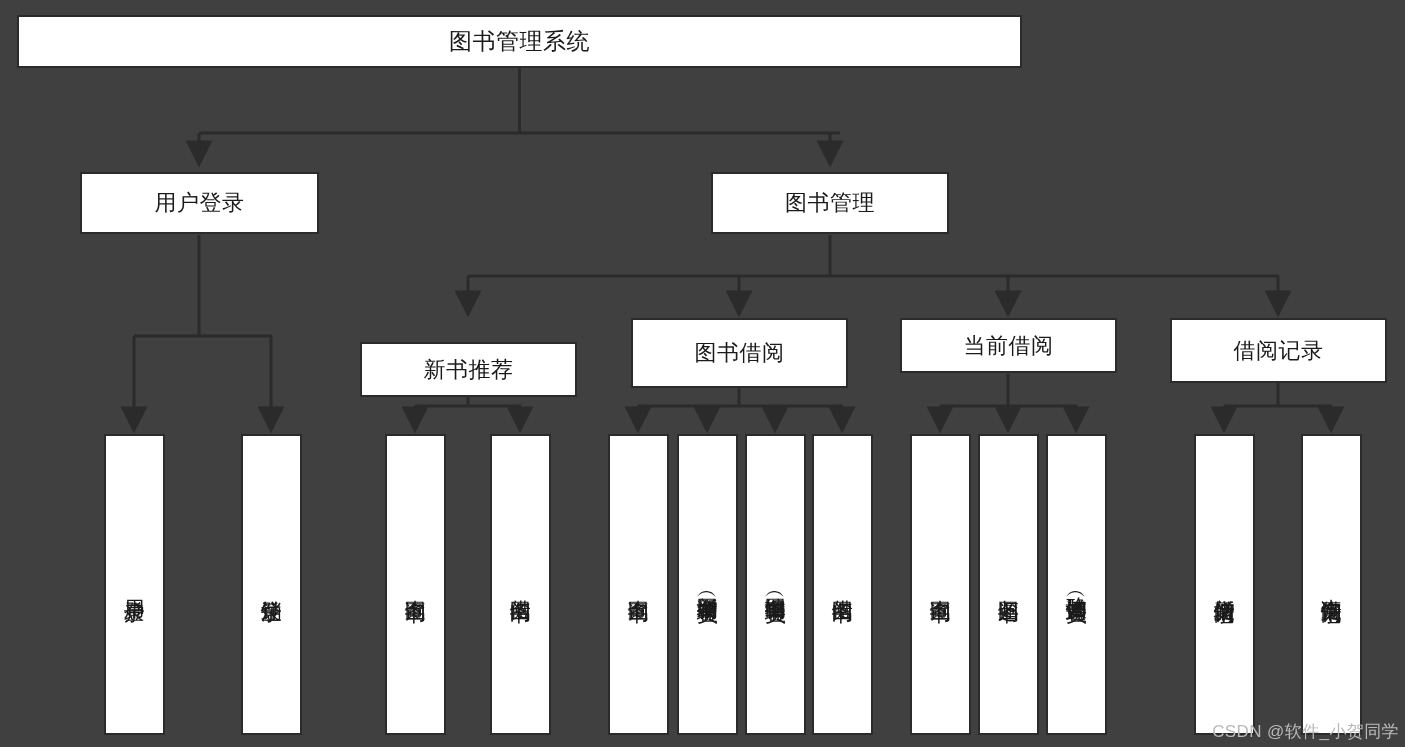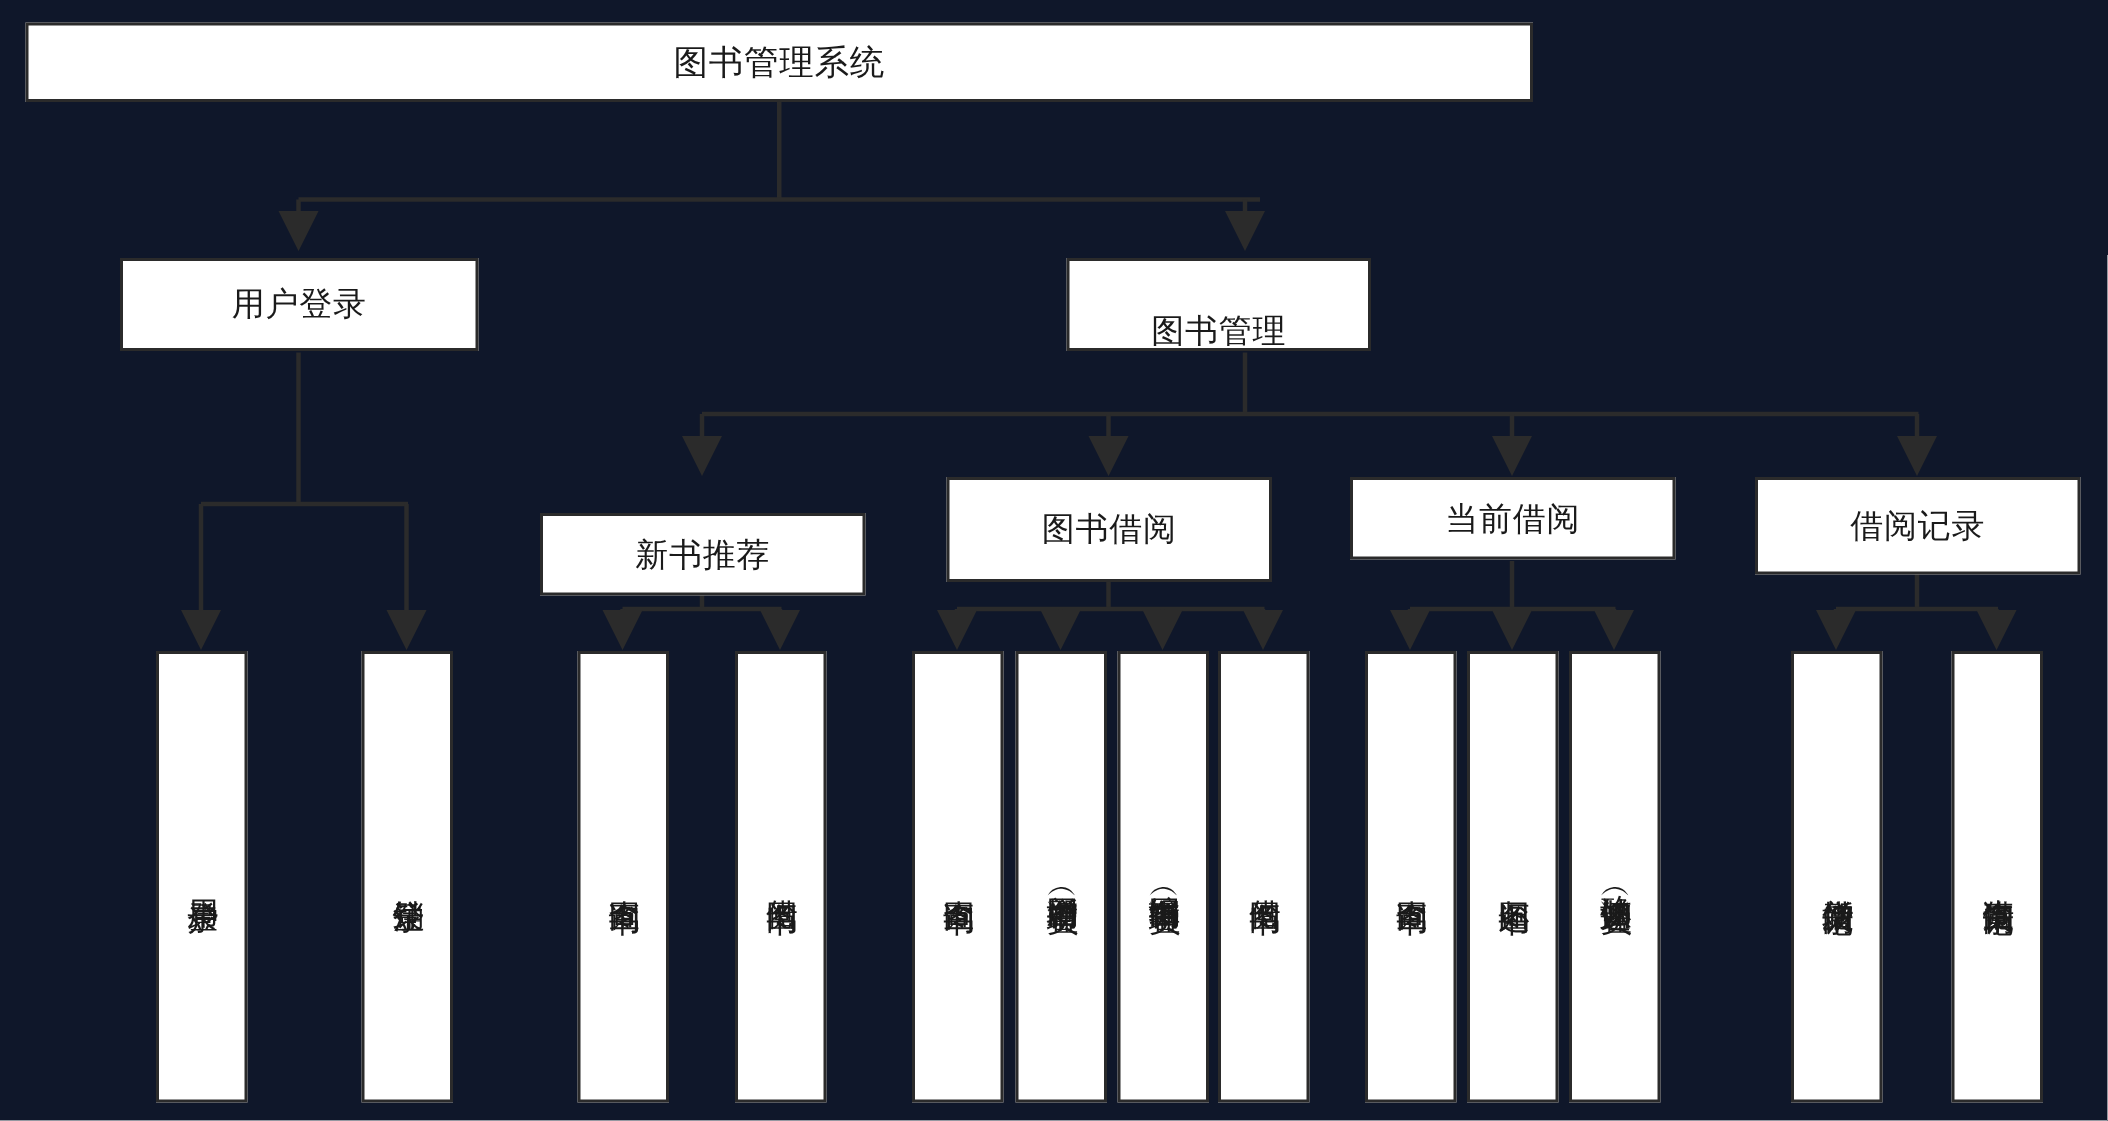--- a/index.html
+++ b/index.html
@@ -8,21 +8,21 @@
     padding: 0;
     background: #ffffff;
   }
   body {
     font-family: "Liberation Sans", "DejaVu Sans", sans-serif;
   }
   #canvas {
     position: relative;
     width: 1405px;
     height: 747px;
-    background: #0f172a;
+    background: #404040;
     overflow: hidden;
   }
   #edges {
     position: absolute;
     left: 0;
     top: 0;
     width: 1405px;
     height: 747px;
     pointer-events: none;
   }
@@ -131,21 +131,21 @@
     </g>
   </svg>
 
   <div class="node h root" style="left:17px; top:15px; width:1005px; height:53px;">
     <span class="lbl">图书管理系统</span>
   </div>
 
   <div class="node h" style="left:80px; top:172px; width:239px; height:62px;">
     <span class="lbl">用户登录</span>
   </div>
-  <div class="node h" style="left:711px; top:172px; width:203px; height:62px;align-items:flex-end;">
+  <div class="node h" style="left:711px; top:172px; width:238px; height:62px;">
     <span class="lbl">图书管理</span>
   </div>
 
   <div class="node h" style="left:360px; top:318px; width:217px; height:55px;margin-top:24px;">
     <span class="lbl">新书推荐</span>
   </div>
   <div class="node h" style="left:631px; top:318px; width:217px; height:70px;">
     <span class="lbl">图书借阅</span>
   </div>
   <div class="node h" style="left:900px; top:318px; width:217px; height:55px;">
@@ -192,14 +192,15 @@
     <span class="lbl">确认归还（管理员）</span>
   </div>
 
   <div class="node v" style="left:1194px; top:434px; width:61px; height:301px;">
     <span class="lbl">新增借阅记录</span>
   </div>
   <div class="node v" style="left:1301px; top:434px; width:61px; height:301px;">
     <span class="lbl">查询借阅记录</span>
   </div>
 
+  <div id="watermark">CSDN @软件_小贺同学</div>
 
 </div>
 
 </body></html>

